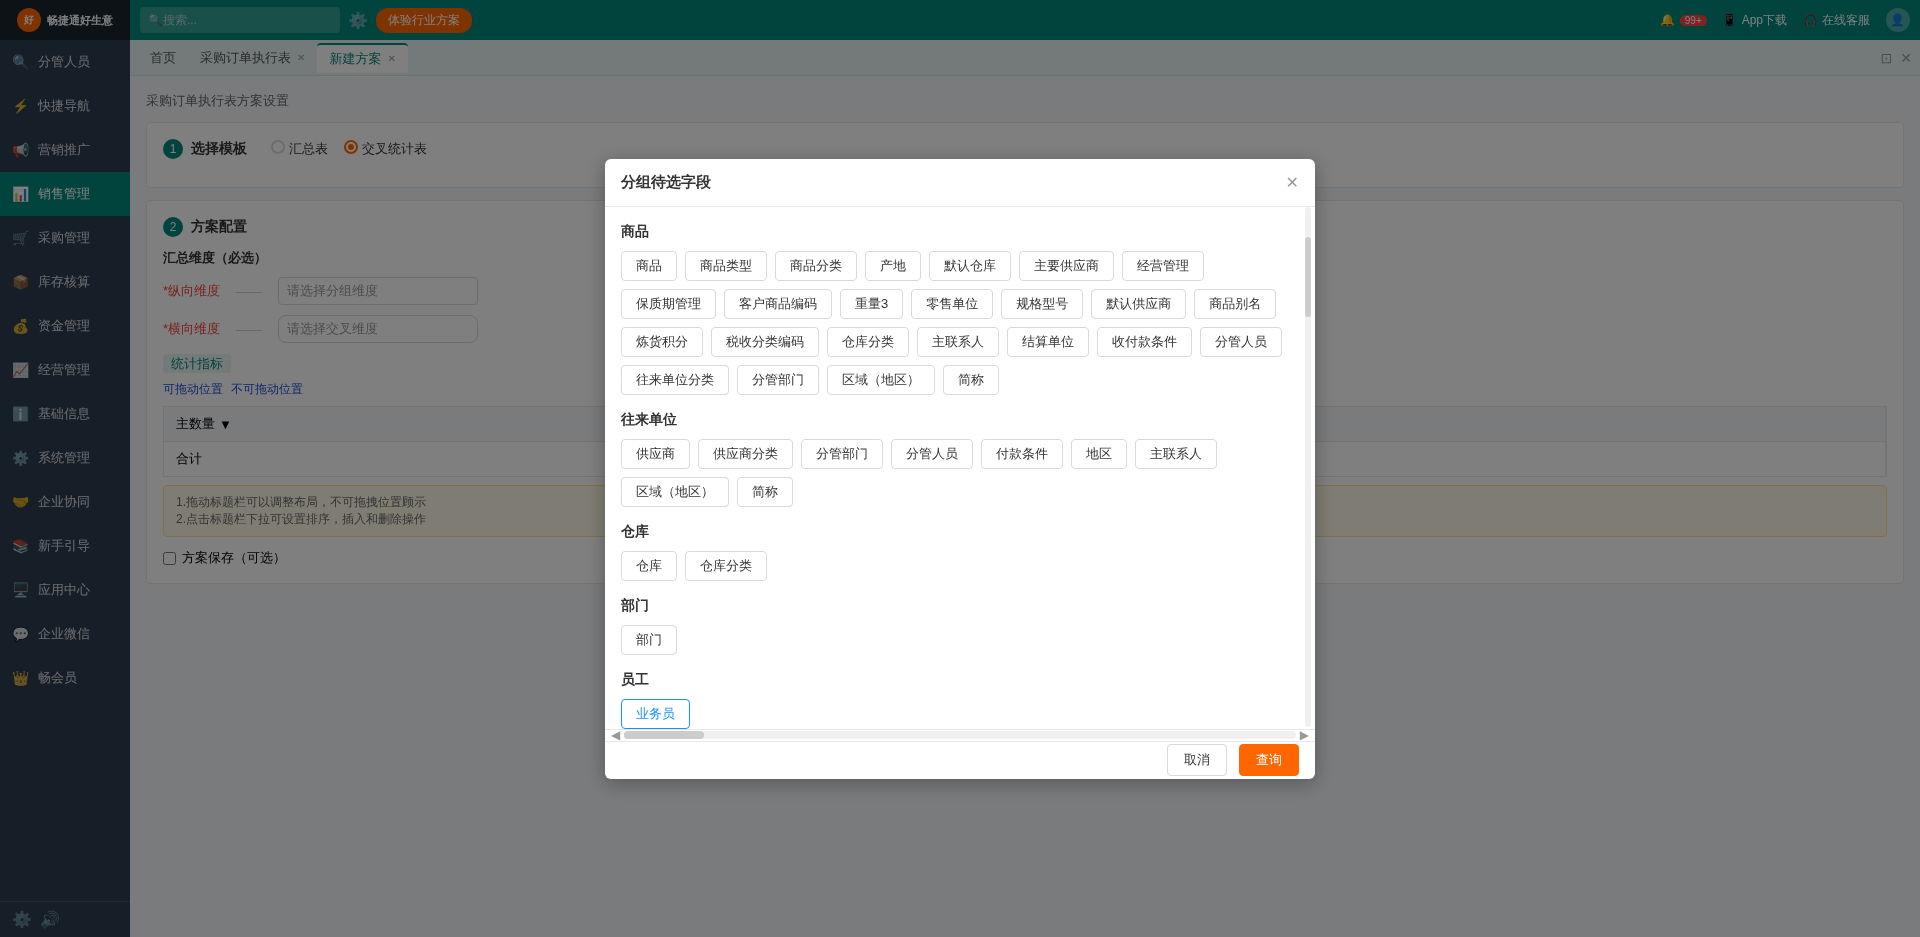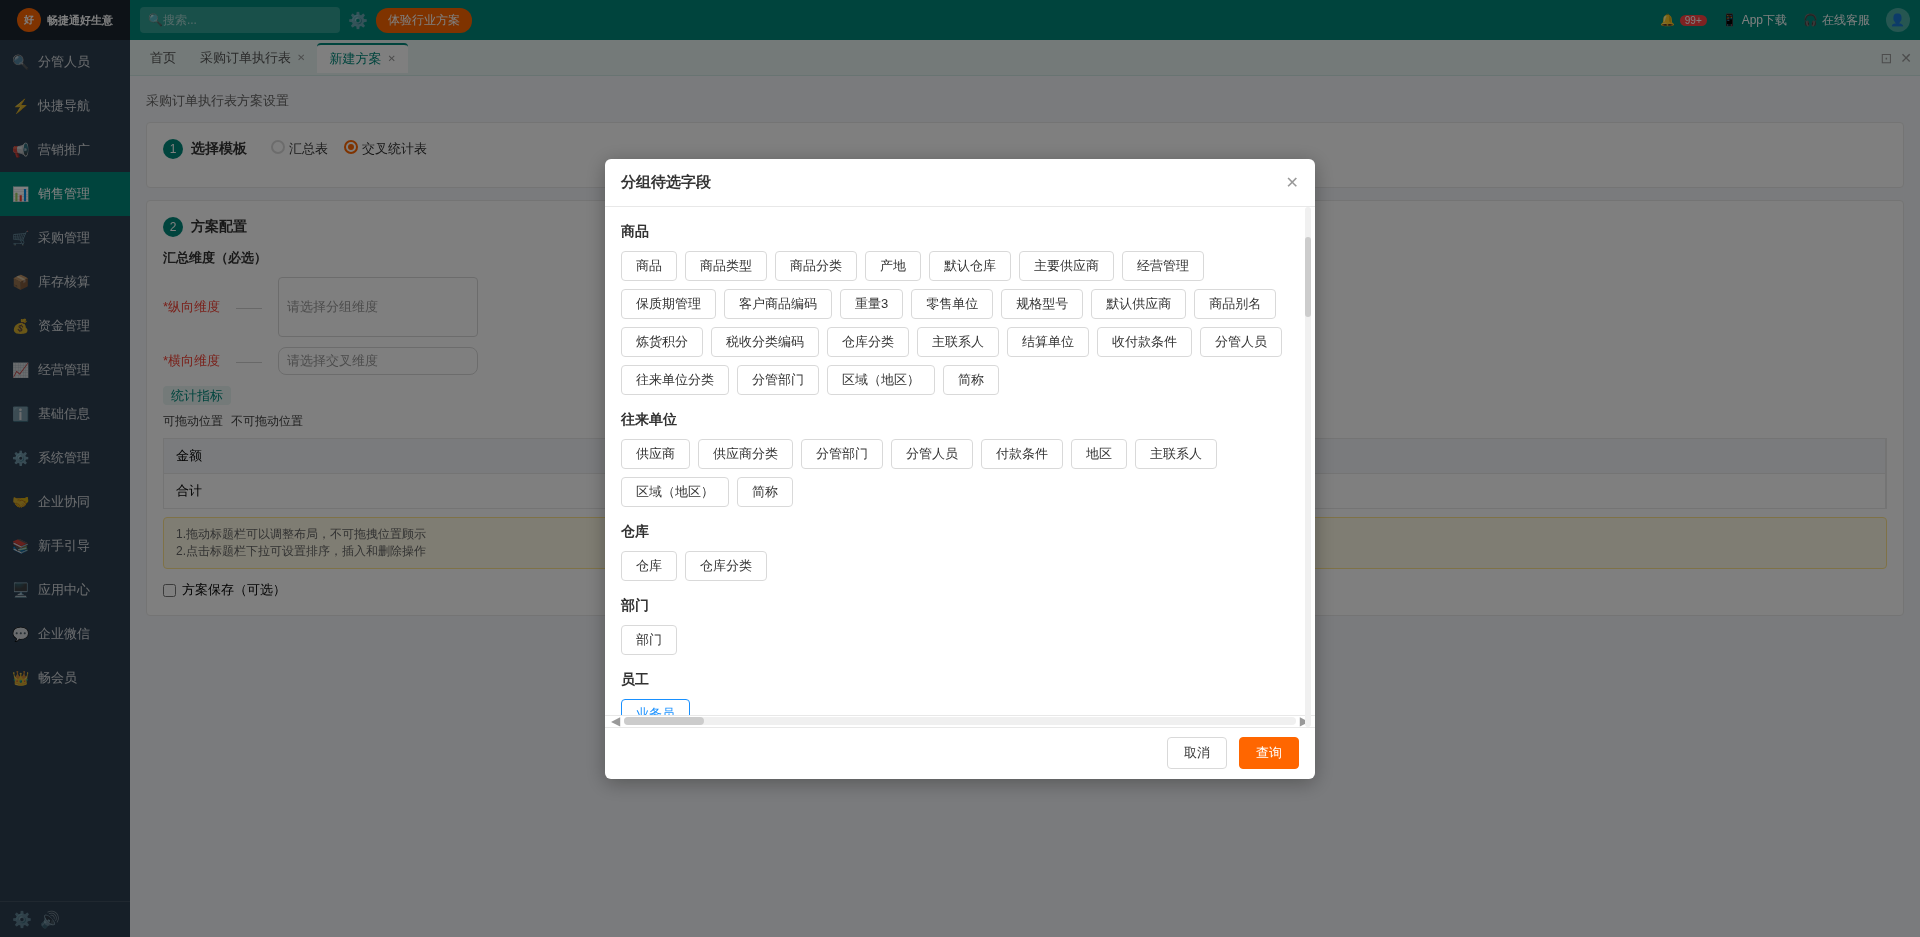--- a/index.html
+++ b/index.html
@@ -226,21 +226,21 @@
       font-size: 16px;
       color: #999;
     }
     .modal-body {
       padding: 16px;
       overflow-y: auto;
       overflow-x: auto;
       flex: 1;
     }
     .modal-footer {
-      height: 52px;
+      height: 38px;
       border-top: 1px solid #e8e8e8;
       display: flex;
       align-items: center;
       justify-content: flex-end;
       padding: 0 16px;
       gap: 12px;
       flex-shrink: 0;
     }
 
     
@@ -526,41 +526,45 @@
       <span class="step-title">方案配置</span>
     </div>
 
     <div class="form-row">
       <span style="font-size:13px;color:#333;font-weight:bold;">汇总维度（必选）</span>
     </div>
 
     <div class="form-row">
       <span style="color:#f44336;">*纵向维度</span>
       <span style="color:#ccc;margin:0 4px;">——</span>
-      <span style="color:#999;cursor:pointer;border:1px solid #d9d9d9;padding:20px 8px;border-radius:4px;min-width:200px;display:inline-block;">请选择分组维度</span>
+      <span style="color:#999;cursor:pointer;border:1px solid #d9d9d9;padding:4px 8px;border-radius:4px;min-width:200px;display:inline-block;">请选择分组维度</span>
     </div>
 
     <div class="form-row" style="margin-top:8px;">
       <span style="color:#f44336;">*横向维度</span>
       <span style="color:#ccc;margin:0 4px;">——</span>
       <span style="color:#999;cursor:pointer;border:1px solid #d9d9d9;padding:4px 8px;border-radius:8px;min-width:200px;display:inline-block;">请选择交叉维度</span>
     </div>
 
     <div style="margin-top:12px;">
       <span style="font-size:13px;color:#00897b;padding:2px 8px;background:#e8f5f3;border-radius:4px;">统计指标</span>
 
       
-      <div style="margin-top:8px;font-size:12px;color:#404040;display:flex;gap:8px;">
+      <div style="margin-top:8px;font-size:12px;color:#1d4ed8;display:flex;gap:8px;">
         <span>可拖动位置</span>
         <span>不可拖动位置</span>
       </div>
 
       
       <div class="table-section">
         <div class="table-header-row">
+          <div class="table-cell" style="flex:1;display:flex;align-items:center;gap:4px;">
+            <span>主数量</span>
+            <span>▼</span>
+          </div>
           <div class="table-cell" style="flex:1;">
             <span>金额</span>
           </div>
         </div>
         <div class="table-data-row">
           <div class="table-cell" style="flex:1;">合计</div>
           <div class="table-cell" style="flex:1;">合计</div>
         </div>
       </div>
     </div>

